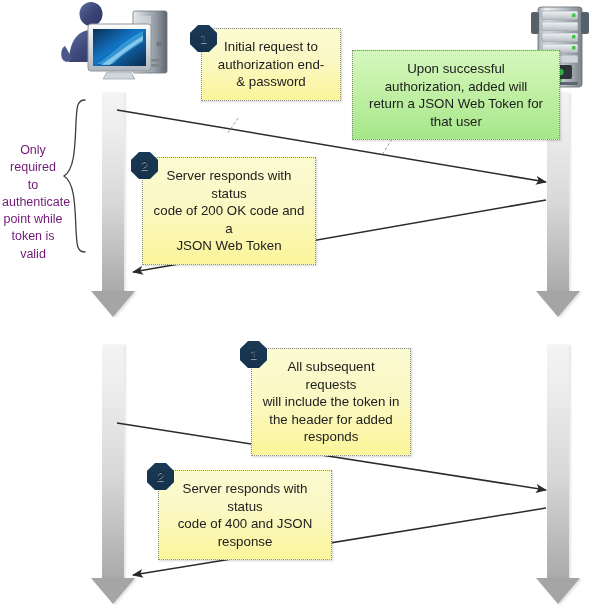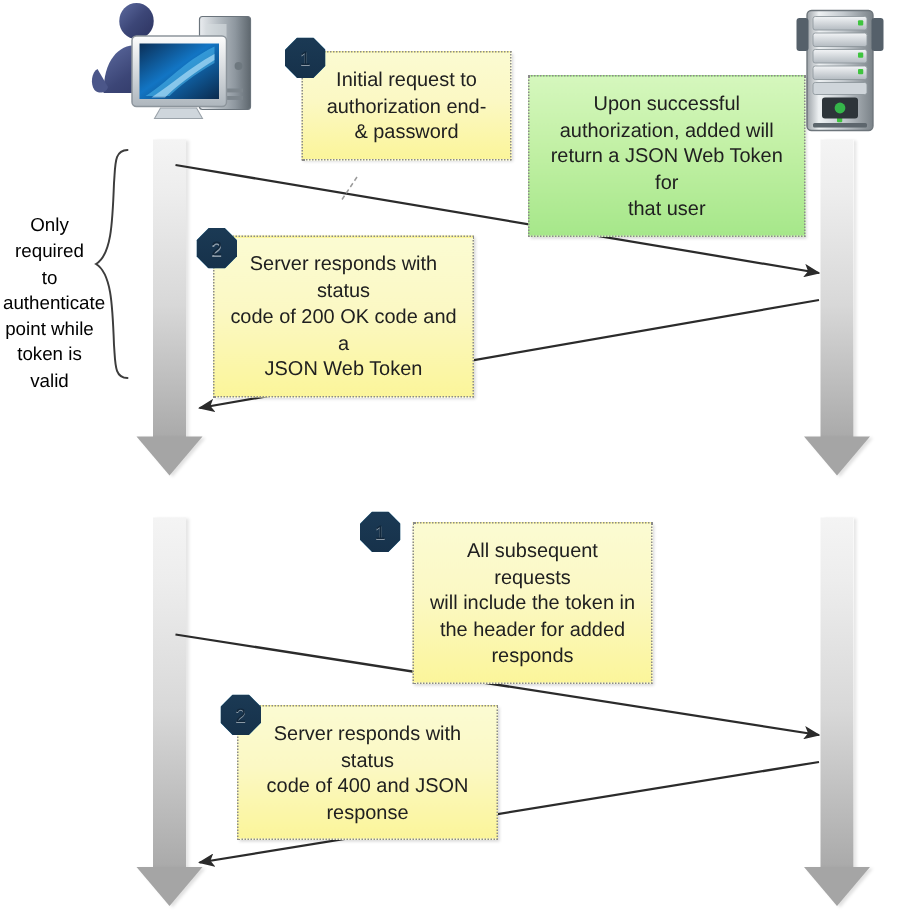--- a/index.html
+++ b/index.html
@@ -54,21 +54,21 @@
   }
   .badge::before{
     content:"";position:absolute;inset:0;
     background:linear-gradient(to bottom,#1b3a55 0%,#16314a 100%);
     clip-path:polygon(30% 0,70% 0,100% 30%,100% 70%,70% 100%,30% 100%,0 70%,0 30%);
     z-index:-1;transform:scale(1.14);
   }
 
   
   .brace-label{
-    position:absolute;text-align:center;font-size:12.5px;line-height:1.38;color:#000000;
+    position:absolute;text-align:center;font-size:12.5px;line-height:1.38;color:#701a75;
   }
 
   
   .actor{position:absolute;}
 </style>
 </head>
 <body>
 
 <div id="stage">
 
@@ -195,42 +195,42 @@
     <line x1="392" y1="139" x2="382" y2="155" stroke="#9a9a9a" stroke-width="1" stroke-dasharray="3,2"></line>
     <line x1="310" y1="228" x2="296" y2="245" stroke="#9a9a9a" stroke-width="1" stroke-dasharray="3,2"></line>
     <line x1="296" y1="434" x2="284" y2="450" stroke="#9a9a9a" stroke-width="1" stroke-dasharray="3,2"></line>
     <line x1="327" y1="531" x2="313" y2="549" stroke="#9a9a9a" stroke-width="1" stroke-dasharray="3,2"></line>
 
     <path d="M85,100 C76,100 77,110 76,122 C75,150 74,170 64,176
              C74,182 75,202 76,230 C77,242 76,252 85,252" fill="none" stroke="#3c3c3c" stroke-width="1.3" stroke-linecap="round"></path>
   </svg>
 
   <div class="badge" style="left:190px;top:25px;">1</div>
-  <div class="callout yellow" style="left:201px;top:34px;width:140px;">
+  <div class="callout yellow" style="left:201px;top:28px;width:140px;">
     <div>Initial request to</div>
     <div>authorization end-</div>
     <div>&amp; password</div>
   </div>
 
-  <div class="callout green" style="left:352px;top:50px;width:185px;">
+  <div class="callout green" style="left:352px;top:50px;width:208px;">
     <div>Upon successful</div>
     <div>authorization, added will</div>
     <div>return a JSON Web Token for</div>
     <div>that user</div>
   </div>
 
   <div class="badge" style="left:131px;top:152px;">2</div>
   <div class="callout yellow" style="left:142px;top:157px;width:174px;">
     <div>Server responds with status</div>
     <div>code of 200 OK code and a</div>
     <div>JSON Web Token</div>
   </div>
 
   <div class="badge" style="left:240px;top:341px;">1</div>
-  <div class="callout yellow" style="left:251px;top:348px;width:160px;margin-left:24px;">
+  <div class="callout yellow" style="left:251px;top:348px;width:160px;">
     <div>All subsequent requests</div>
     <div>will include the token in</div>
     <div>the header for added</div>
     <div>responds</div>
   </div>
 
   <div class="badge" style="left:147px;top:463px;">2</div>
   <div class="callout yellow" style="left:158px;top:470px;width:174px;">
     <div>Server responds with status</div>
     <div>code of 400 and JSON</div>

